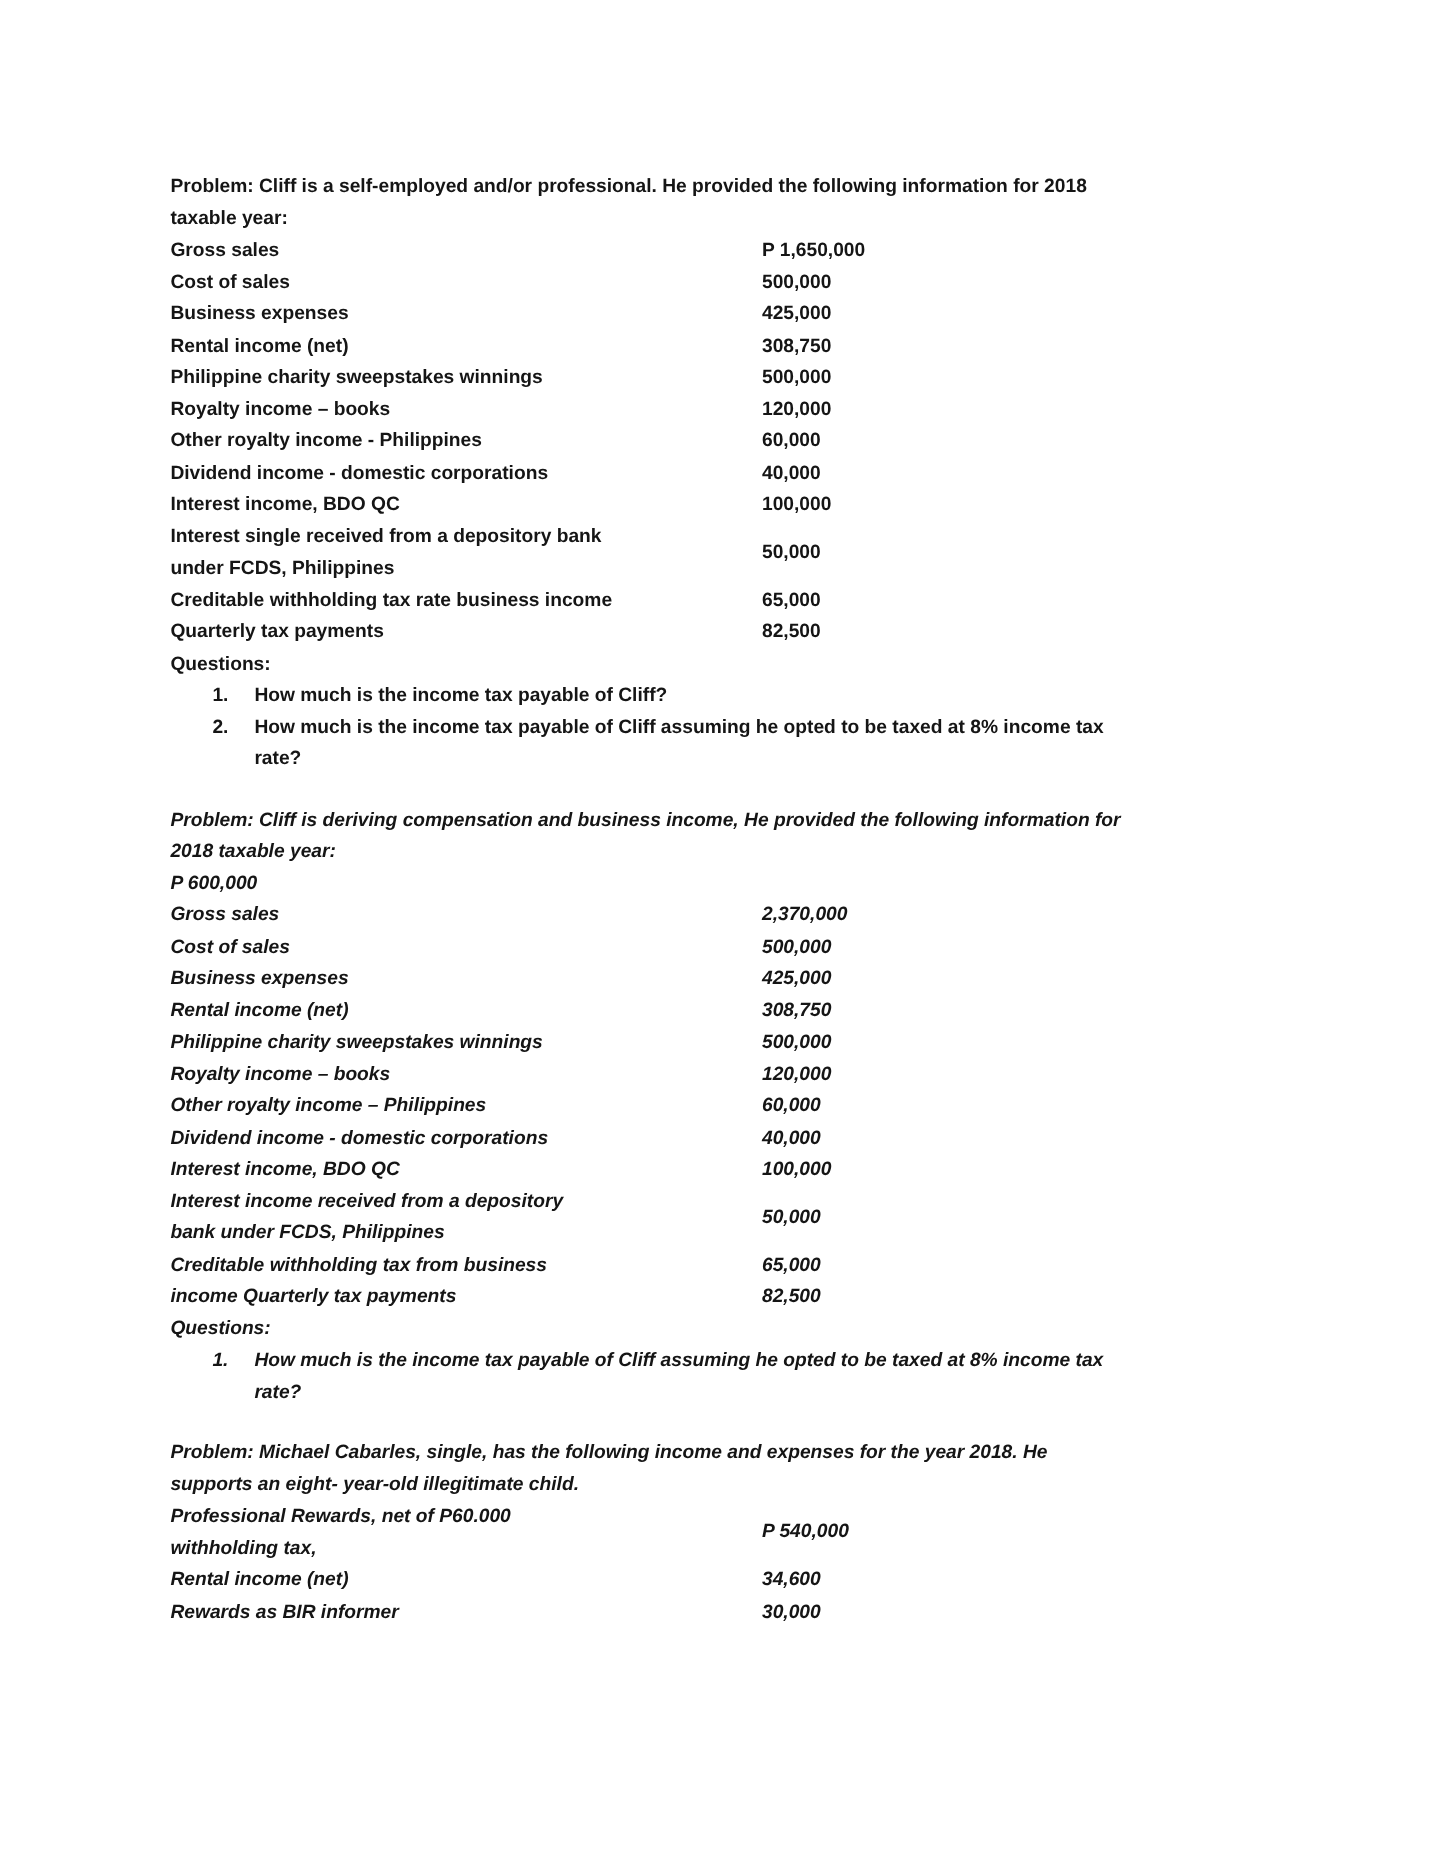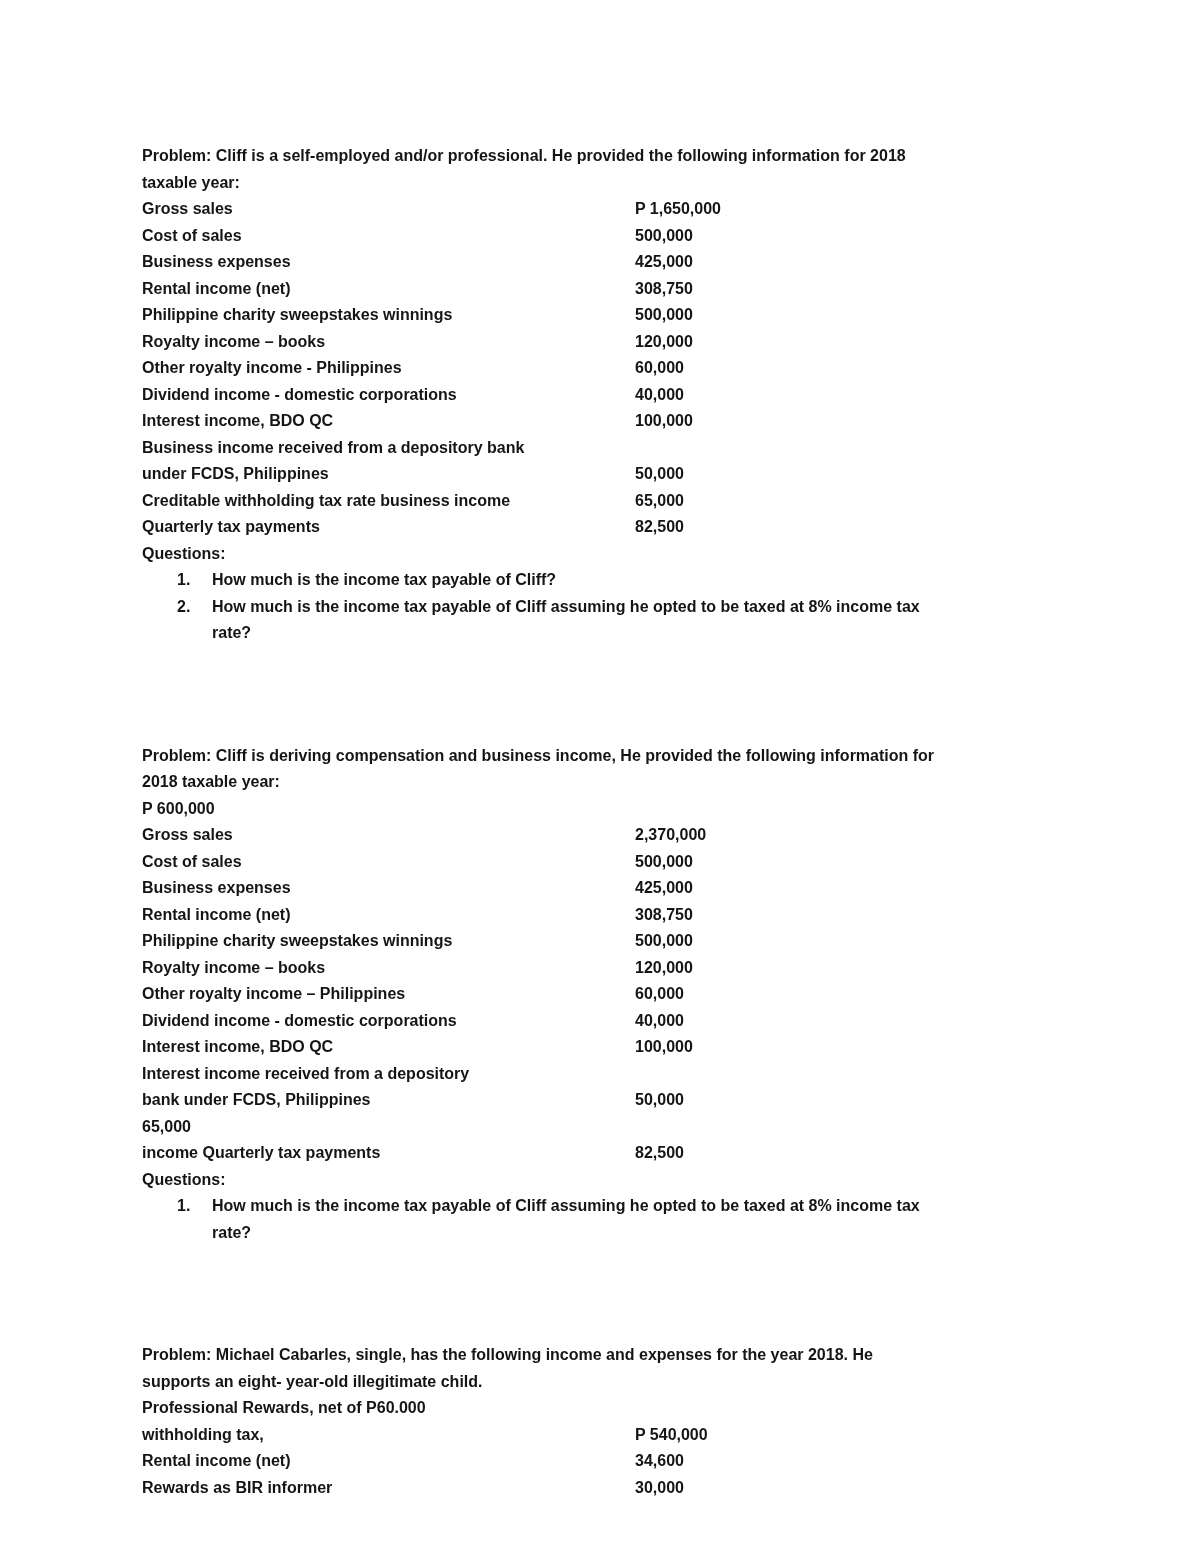--- a/index.html
+++ b/index.html
@@ -10,25 +10,25 @@
     overflow: hidden;
     font-family: "Liberation Sans", "DejaVu Sans", sans-serif;
     font-weight: 700;
     color: #151515;
   }
   .page {
     padding: 143px 86px 0 142px;
     font-size: 16px;
     line-height: 26.5px;
   }
-  .problem + .problem { margin-top: 96px; }
+  .problem + .problem { margin-top: 24px; font-style: italic; }
   .intro { white-space: pre; }
   .intro-text { white-space: pre; }
   .rows { }
-  .row { display: flex; align-items: flex-end; }
+  .row { display: flex; align-items: center; }
   .row .label {
     width: 493px;
     flex: 0 0 auto;
     white-space: pre;
   }
   .row .value { white-space: pre; }
   .questions-label { }
   .questions { list-style: none; }
   .question-row { display: flex; align-items: flex-start; }
   .q-num { margin-left: 35px; width: 35px; flex: 0 0 auto; }
@@ -73,21 +73,21 @@
         </div>
         <div class="row">
           <span class="label">Dividend income - domestic corporations</span>
           <span class="value">40,000</span>
         </div>
         <div class="row">
           <span class="label">Interest income, BDO QC</span>
           <span class="value">100,000</span>
         </div>
         <div class="row">
-          <span class="label">Business income received from a depository bank
+          <span class="label">Interest single received from a depository bank
 under FCDS, Philippines</span>
           <span class="value">50,000</span>
         </div>
         <div class="row">
           <span class="label">Creditable withholding tax rate business income</span>
           <span class="value">65,000</span>
         </div>
         <div class="row">
           <span class="label">Quarterly tax payments</span>
           <span class="value">82,500</span>
@@ -149,20 +149,21 @@
         <div class="row">
           <span class="label">Interest income, BDO QC</span>
           <span class="value">100,000</span>
         </div>
         <div class="row">
           <span class="label">Interest income received from a depository
 bank under FCDS, Philippines</span>
           <span class="value">50,000</span>
         </div>
         <div class="row">
+          <span class="label">Creditable withholding tax from business</span>
           <span class="value">65,000</span>
         </div>
         <div class="row">
           <span class="label">income Quarterly tax payments</span>
           <span class="value">82,500</span>
         </div>
       </div>
     <p class="questions-label">Questions:</p>
     <div class="questions">
         <div class="question-row">

